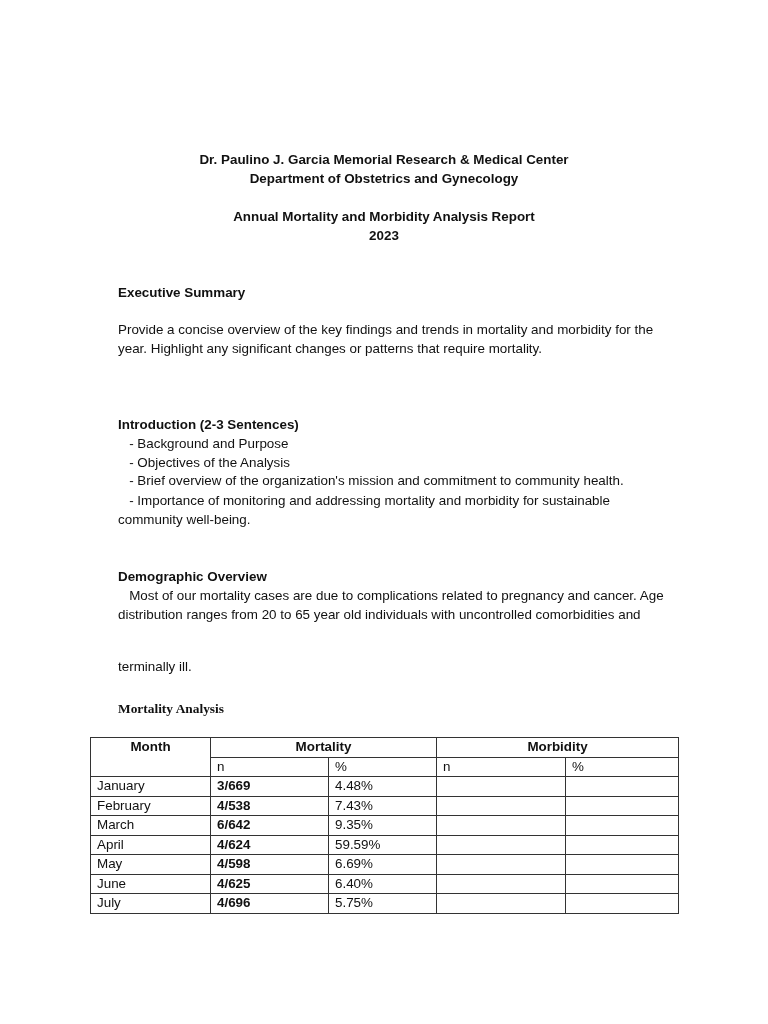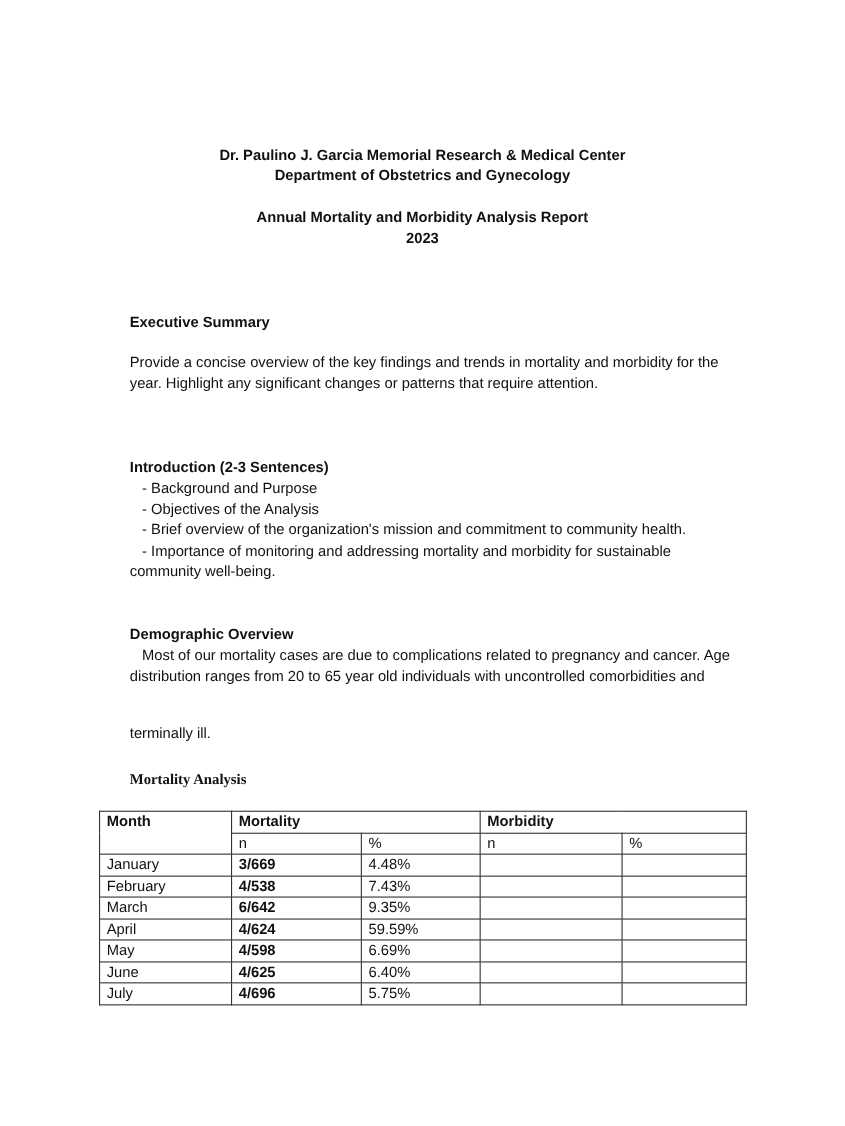--- a/index.html
+++ b/index.html
@@ -2,46 +2,46 @@
 <html><head>
   <meta charset="utf-8">
   <style>
     html, body { margin: 0; padding: 0; background: #ffffff; }
     body {
       width: 768px; height: 1024px; position: relative; overflow: hidden;
       font-family: "Liberation Sans", "DejaVu Sans", sans-serif;
       color: #111111; font-size: 13.4px;
     }
     .abs { position: absolute; }
-    .center { left: 0; width: 768px; text-align: center; }
+    .center { left: 0; width: 768px; text-align: center; margin-top: 19px; }
     .b { font-weight: bold; }
     .line { white-space: nowrap; line-height: 19px; }
     .para { left: 90px; padding-left: 28px; }
     table.mm {
       position: absolute; left: 90px; top: 737px; width: 588px;
       border-collapse: collapse; table-layout: fixed; font-size: 13.4px;
     }
     table.mm td {
       border: 1px solid #333; padding: 0 6px; height: 18.5px; line-height: 18px;
       white-space: nowrap; overflow: hidden;
     }
-    table.mm td.hc { font-weight: bold; margin-top: 48px; }
+    table.mm td.hc { text-align: center; font-weight: bold; margin-top: 48px; }
     table.mm td.nval { font-weight: bold; }
   </style>
 </head>
 <body>
 
 <div class="abs center b line" style="top:131px;">Dr. Paulino J. Garcia Memorial Research &amp; Medical Center</div>
 <div class="abs center b line" style="top:150px;">Department of Obstetrics and Gynecology</div>
 <div class="abs center b line" style="top:188px;">Annual Mortality and Morbidity Analysis Report</div>
 <div class="abs center b line" style="top:207px;">2023</div>
 
 <div class="abs para b line" style="top:283px;">Executive Summary</div>
 <div class="abs para line" style="top:320px;">Provide a concise overview of the key findings and trends in mortality and morbidity for the</div>
-<div class="abs para line" style="top:339px;">year. Highlight any significant changes or patterns that require attention.</div>
+<div class="abs para line" style="top:339px;">year. Highlight any significant changes or patterns that require mortality.</div>
 
 <div class="abs para b line" style="top:415px;">Introduction (2-3 Sentences)</div>
 <div class="abs para line" style="top:434px; white-space:pre;">   - Background and Purpose</div>
 <div class="abs para line" style="top:453px; white-space:pre;">   - Objectives of the Analysis</div>
 <div class="abs para line" style="top:471px; white-space:pre;">   - Brief overview of the organization's mission and commitment to community health.</div>
 <div class="abs para line" style="top:491px; white-space:pre;">   - Importance of monitoring and addressing mortality and morbidity for sustainable</div>
 <div class="abs para line" style="top:510px; white-space:pre;">community well-being.</div>
 
 <div class="abs para b line" style="top:567px;">Demographic Overview</div>
 <div class="abs para line" style="top:586px; white-space:pre;">   Most of our mortality cases are due to complications related to pregnancy and cancer. Age</div>

